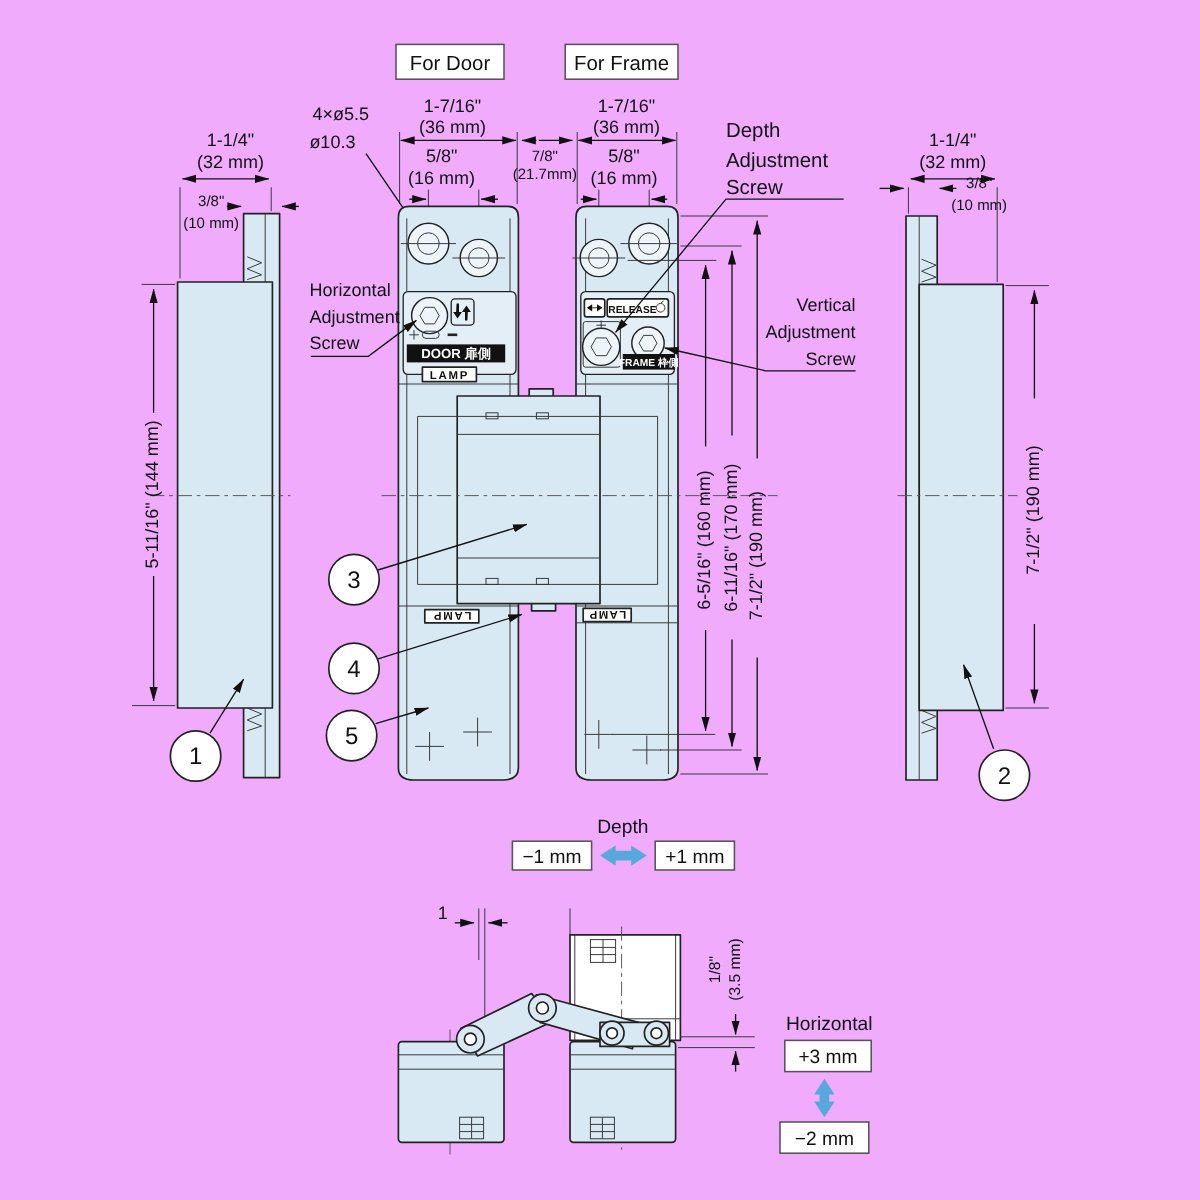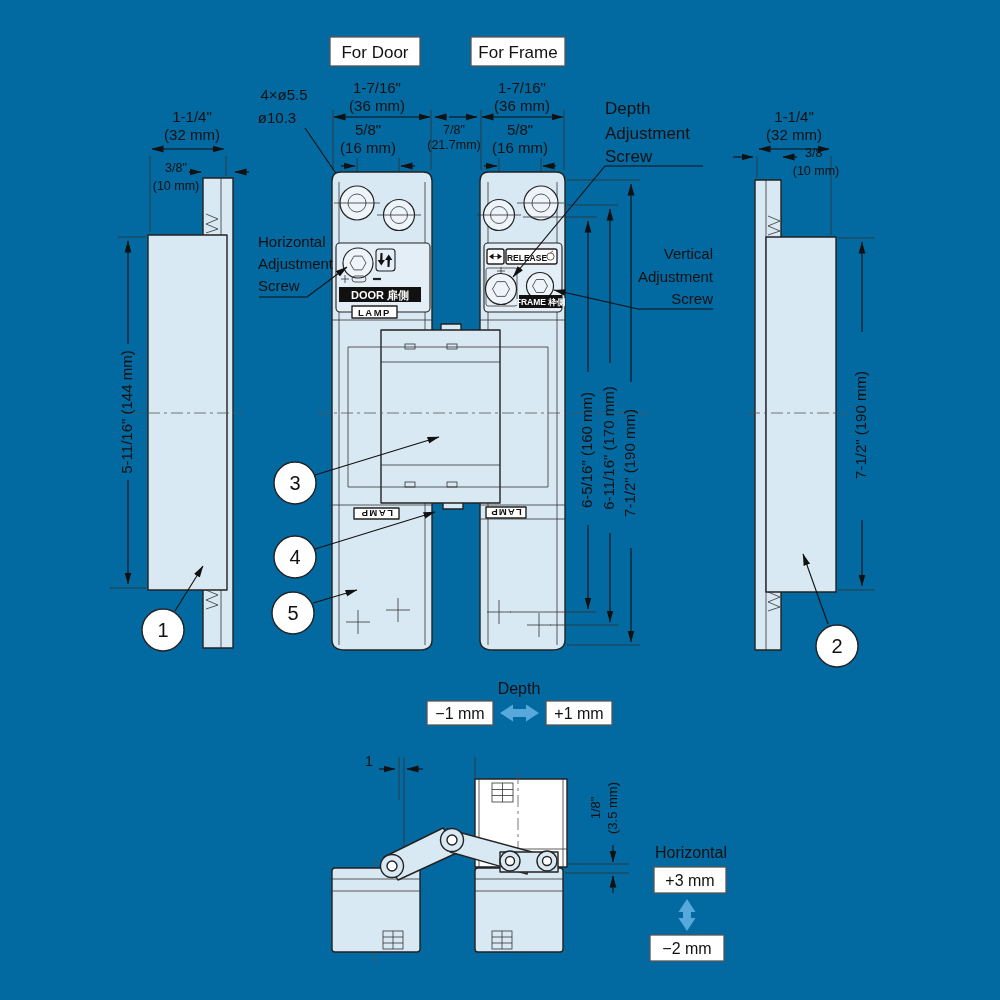--- a/index.html
+++ b/index.html
@@ -1,16 +1,16 @@
 <!DOCTYPE html>
 <html><head>
 <meta charset="utf-8">
 <style>
   html,body{margin:0;padding:0;background:#fff}
-  .stage{position:relative;width:1000px;height:1000px;background:#0369a1;overflow:hidden}
+  .stage{position:relative;width:1000px;height:1000px;background:#f0abfc;overflow:hidden}
   svg{display:block}
   text{font-family:"Liberation Sans",sans-serif;fill:#111}
   .tm{text-anchor:middle}
   .te{text-anchor:end}
   .t12{font-size:12.5px}.t13{font-size:13px}.t15{font-size:15px}
   .t16{font-size:16px}.t17{font-size:17px}.t20{font-size:20px}
   .t9{font-size:9.5px}.t11{font-size:11px}.t8{font-size:8.5px}
   .b{font-weight:bold}
   .w{fill:#fff;font-weight:bold}
   .lnf{stroke:#222;stroke-width:1.4;fill:#d9e9f4;stroke-linejoin:round}

